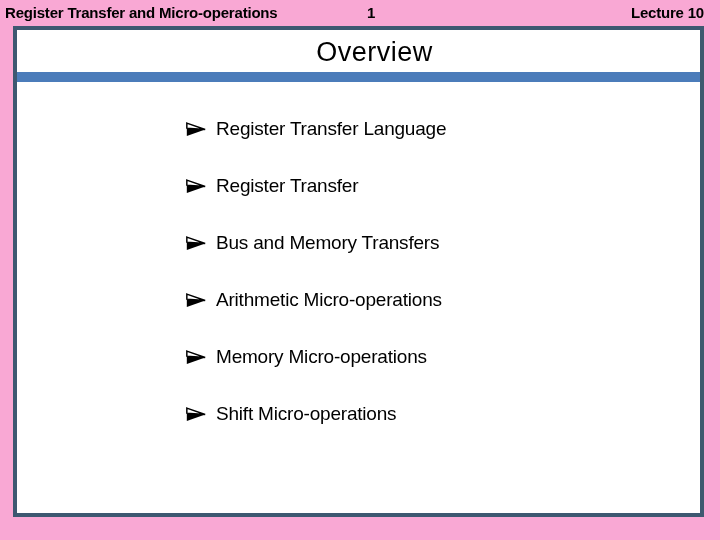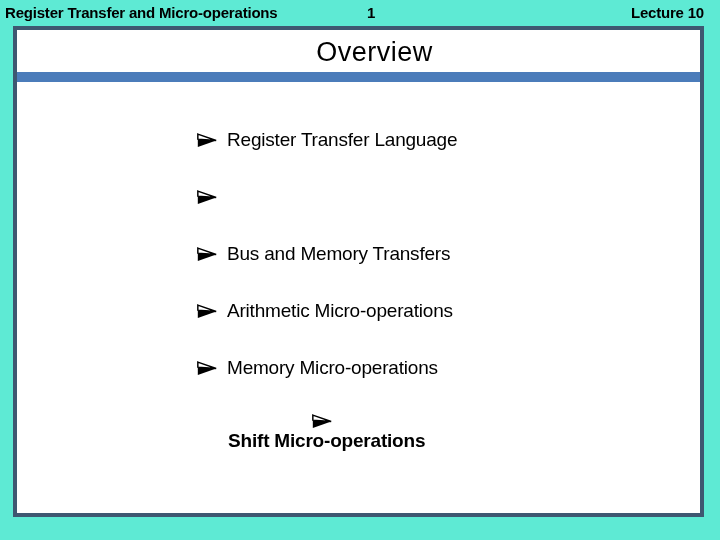--- a/index.html
+++ b/index.html
@@ -4,21 +4,21 @@
 <style>
   html, body {
     margin: 0;
     padding: 0;
     background: #ffffff;
   }
   .page {
     position: relative;
     width: 720px;
     height: 540px;
-    background: #5eead4;
+    background: #f9a8d4;
     font-family: "Liberation Sans", sans-serif;
     color: #000000;
     overflow: hidden;
   }
   
   .header {
     position: absolute;
     top: 0;
     left: 0;
     width: 720px;
@@ -76,36 +76,35 @@
     top: 42px;
     width: 100%;
     height: 10px;
     background: #4B7CBA;
   }
   
   .bullets {
     position: absolute;
     left: 164px;
     top: 83px;
-    margin: 15px;
+    margin: 4px;
     padding: 0;
     list-style: none;
   }
   .bullet-item {
     display: flex;
     align-items: center;
     height: 24px;
     margin-bottom: 33px;
     font-size: 19px;
     letter-spacing: -0.2px;
     white-space: nowrap;
   }
   .bullet-item.bold {
-    font-weight: bold;
-    flex-direction: column;
+    font-weight: normal;
   }
   .bullet-icon {
     display: inline-block;
     width: 22px;
     height: 17px;
     margin-right: 9px;
     flex: 0 0 auto;
   }
   
   .footer {
@@ -143,20 +142,21 @@
         </span>
         <span class="bullet-text">Register Transfer Language</span>
       </li>
       <li class="bullet-item">
         <span class="bullet-icon">
           <svg width="22" height="17" viewBox="0 0 24 18" aria-hidden="true">
             <polygon points="2,2 22,9 2,7.5" fill="#ffffff" stroke="#000000" stroke-width="1.6"></polygon>
             <polygon points="2,7.5 22,9 2,16" fill="#000000"></polygon>
           </svg>
         </span>
+        <span class="bullet-text">Register Transfer</span>
       </li>
       <li class="bullet-item">
         <span class="bullet-icon">
           <svg width="22" height="17" viewBox="0 0 24 18" aria-hidden="true">
             <polygon points="2,2 22,9 2,7.5" fill="#ffffff" stroke="#000000" stroke-width="1.6"></polygon>
             <polygon points="2,7.5 22,9 2,16" fill="#000000"></polygon>
           </svg>
         </span>
         <span class="bullet-text">Bus and Memory Transfers</span>
       </li>

